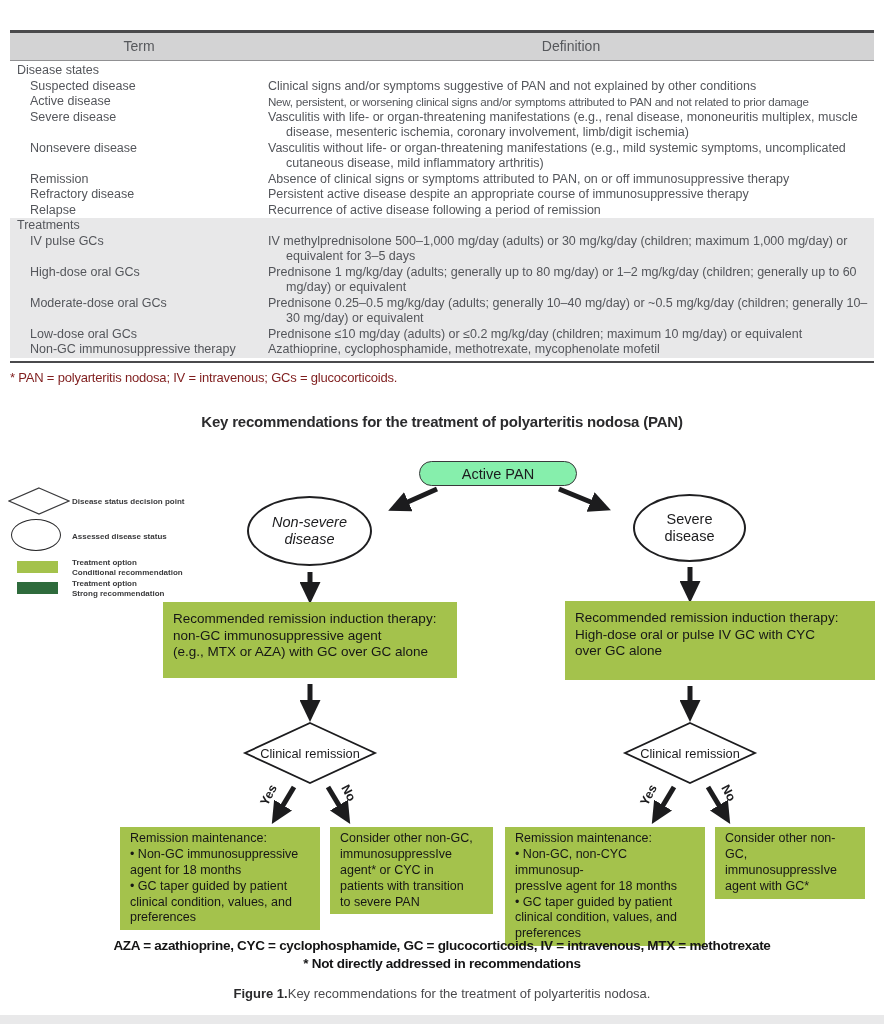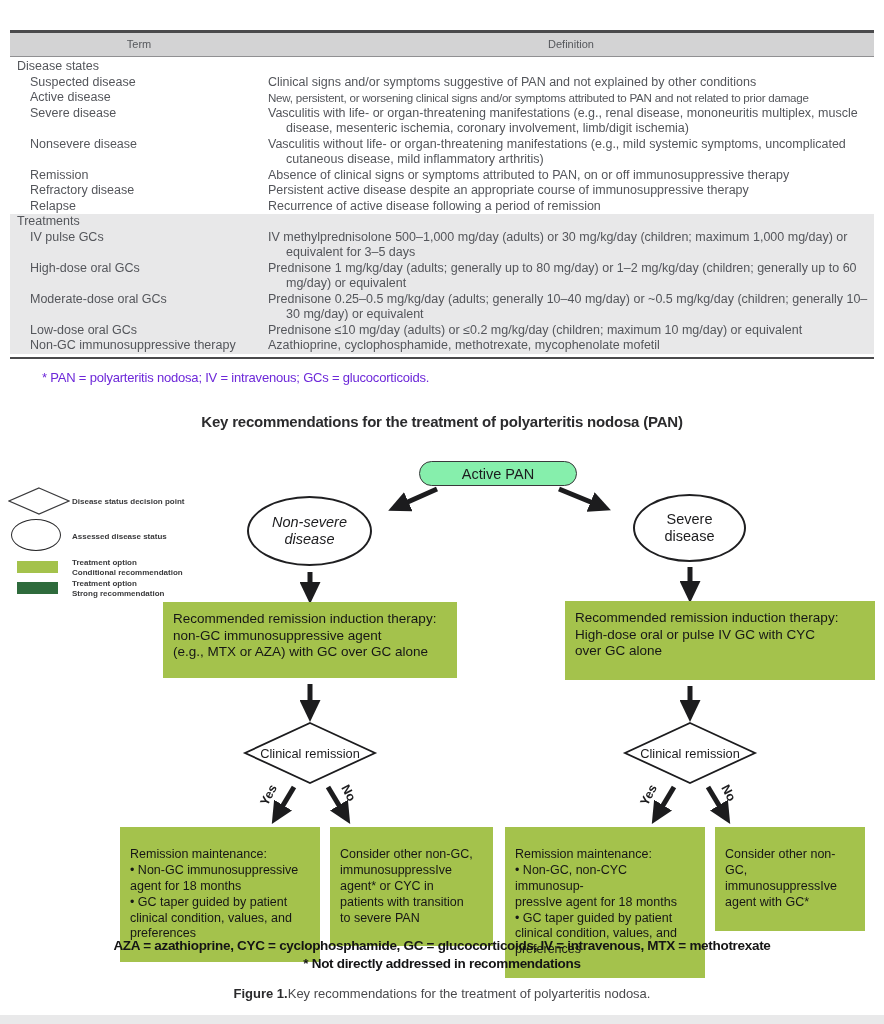--- a/index.html
+++ b/index.html
@@ -6,49 +6,49 @@
   #page{position:relative;width:884px;height:1024px;background:#ffffff;overflow:hidden;
         font-family:"Liberation Sans",sans-serif;color:#54565b;}
   .b{font-weight:bold;}
   .pre{white-space:pre-line;}
 
   
   .tbl-caption{position:absolute;left:18px;top:8px;font-size:18px;color:#2f2f31;letter-spacing:-0.2px;margin-top:32px;}
   .tbl-caption .b{margin-right:6px;color:#1e1e1f;}
   .tbl{position:absolute;left:10px;top:30px;width:864px;border-top:3px solid #4a4a4c;border-bottom:2px solid #4a4a4c;}
   .tbl-head{display:grid;grid-template-columns:258px 1fr;background:#d3d3d4;border-bottom:1px solid #909092;}
-  .th{text-align:center;font-size:11px;color:#56585c;padding:5px 0 6px 0;}
+  .th{text-align:center;font-size:14px;color:#56585c;padding:5px 0 6px 0;}
   .tbl-body{padding:2px 0 3px 0;}
   .trow{display:grid;grid-template-columns:258px 1fr;font-size:12.5px;line-height:15.5px;}
   .trow .term{padding-left:20px;}
   .trow.group .term{padding-left:7px;}
   .trow .def{padding-left:18px;text-indent:-18px;padding-right:6px;}
   .trow.gray{background:#e8e8e9;}
   .tight{font-size:11.6px;letter-spacing:-0.25px;}
-  .tbl-footnote{position:absolute;left:10px;top:370px;font-size:13px;color:#6d28d9;letter-spacing:-0.2px;margin-left:32px;}
+  .tbl-footnote{position:absolute;left:10px;top:370px;font-size:13px;color:#7f1d1d;letter-spacing:-0.2px;}
 
   
   .fig-title{position:absolute;left:0;top:413px;width:884px;text-align:center;
              font-size:15px;font-weight:bold;color:#2b2b2d;letter-spacing:-0.2px;}
   #flow-svg{position:absolute;left:0;top:0;width:884px;height:1024px;pointer-events:none;}
 
   .stadium{position:absolute;left:419px;top:461px;width:158px;height:25px;border:1.5px solid #39393b;
            border-radius:13px;display:flex;align-items:center;justify-content:center;
            font-size:14.5px;color:#1c1c1e;background:#86efac;box-sizing:border-box;}
   .ellipse{position:absolute;border:2px solid #1f1f21;border-radius:50%;background:#fff;
            display:flex;align-items:center;justify-content:center;text-align:center;
            font-size:14.5px;line-height:1.18;color:#1c1c1e;box-sizing:border-box;}
   #ellipse-nonsevere{left:247px;top:496px;width:125px;height:70px;font-style:italic;}
   #ellipse-severe{left:633px;top:494px;width:113px;height:68px;}
 
   .greenbox{position:absolute;background:#a4c24c;color:#161616;box-sizing:border-box;
             font-size:13.5px;line-height:1.24;padding:9px 10px;}
   #box-induction-left{left:163px;top:602px;width:294px;min-height:76px;}
   #box-induction-right{left:565px;top:601px;width:310px;min-height:79px;}
-  .greenbox.small{font-size:12.5px;line-height:1.27;padding:20px 10px;}
+  .greenbox.small{font-size:12.5px;line-height:1.27;padding:4px 10px;}
   #box-maintenance-left{left:120px;top:827px;width:200px;}
   #box-consider-left{left:330px;top:827px;width:163px;}
   #box-maintenance-right{left:505px;top:827px;width:200px;}
   #box-consider-right{left:715px;top:827px;width:150px;}
 
   .diamond-label{position:absolute;width:130px;height:60px;display:flex;align-items:center;
                  justify-content:center;font-size:12.8px;color:#1c1c1e;}
   #diamond-label-left{left:245px;top:723px;}
   #diamond-label-right{left:625px;top:723px;}
 

